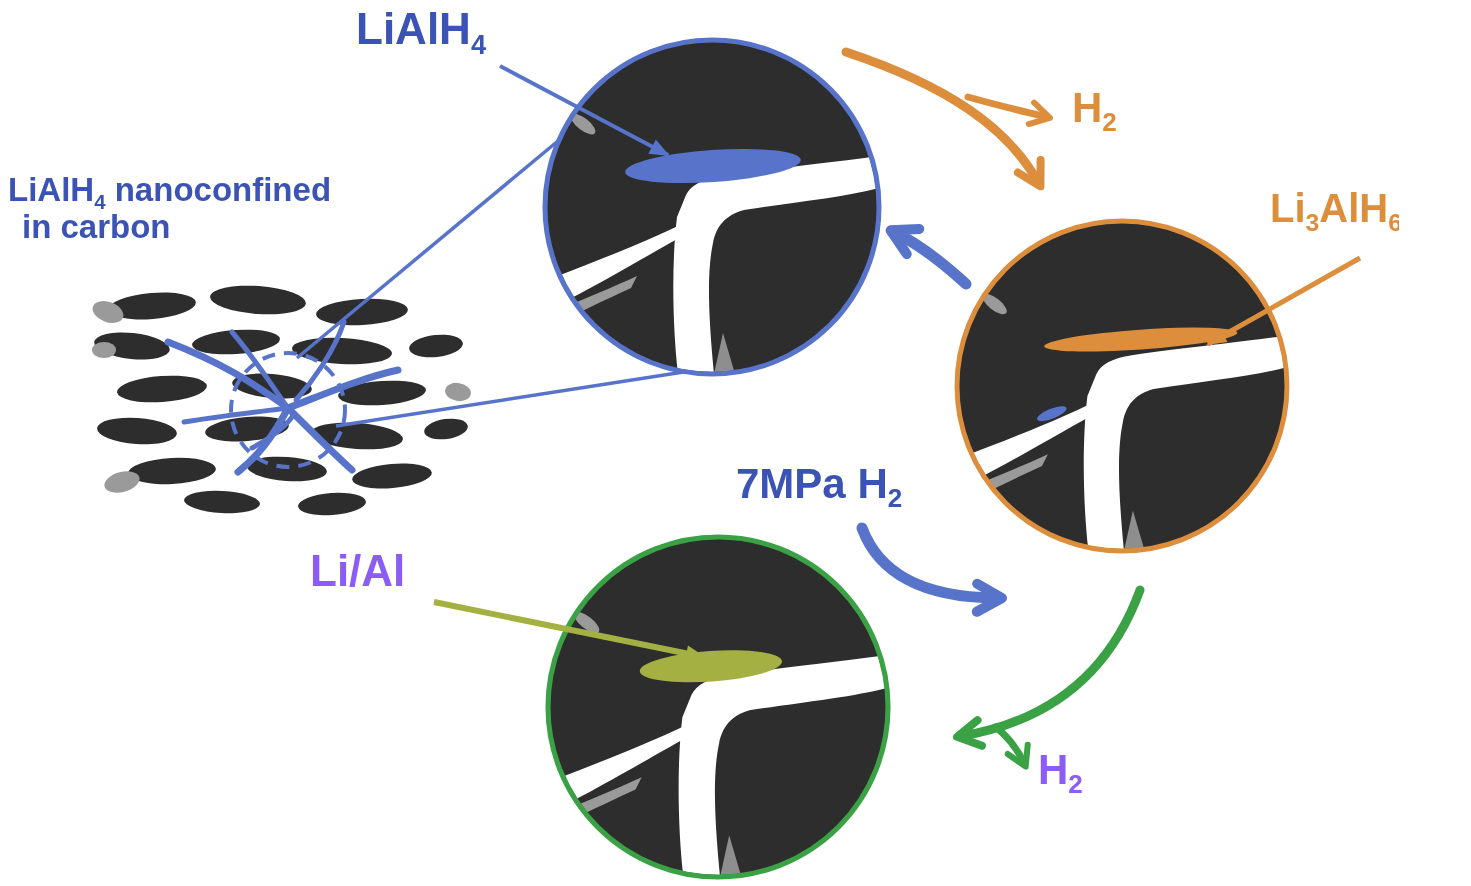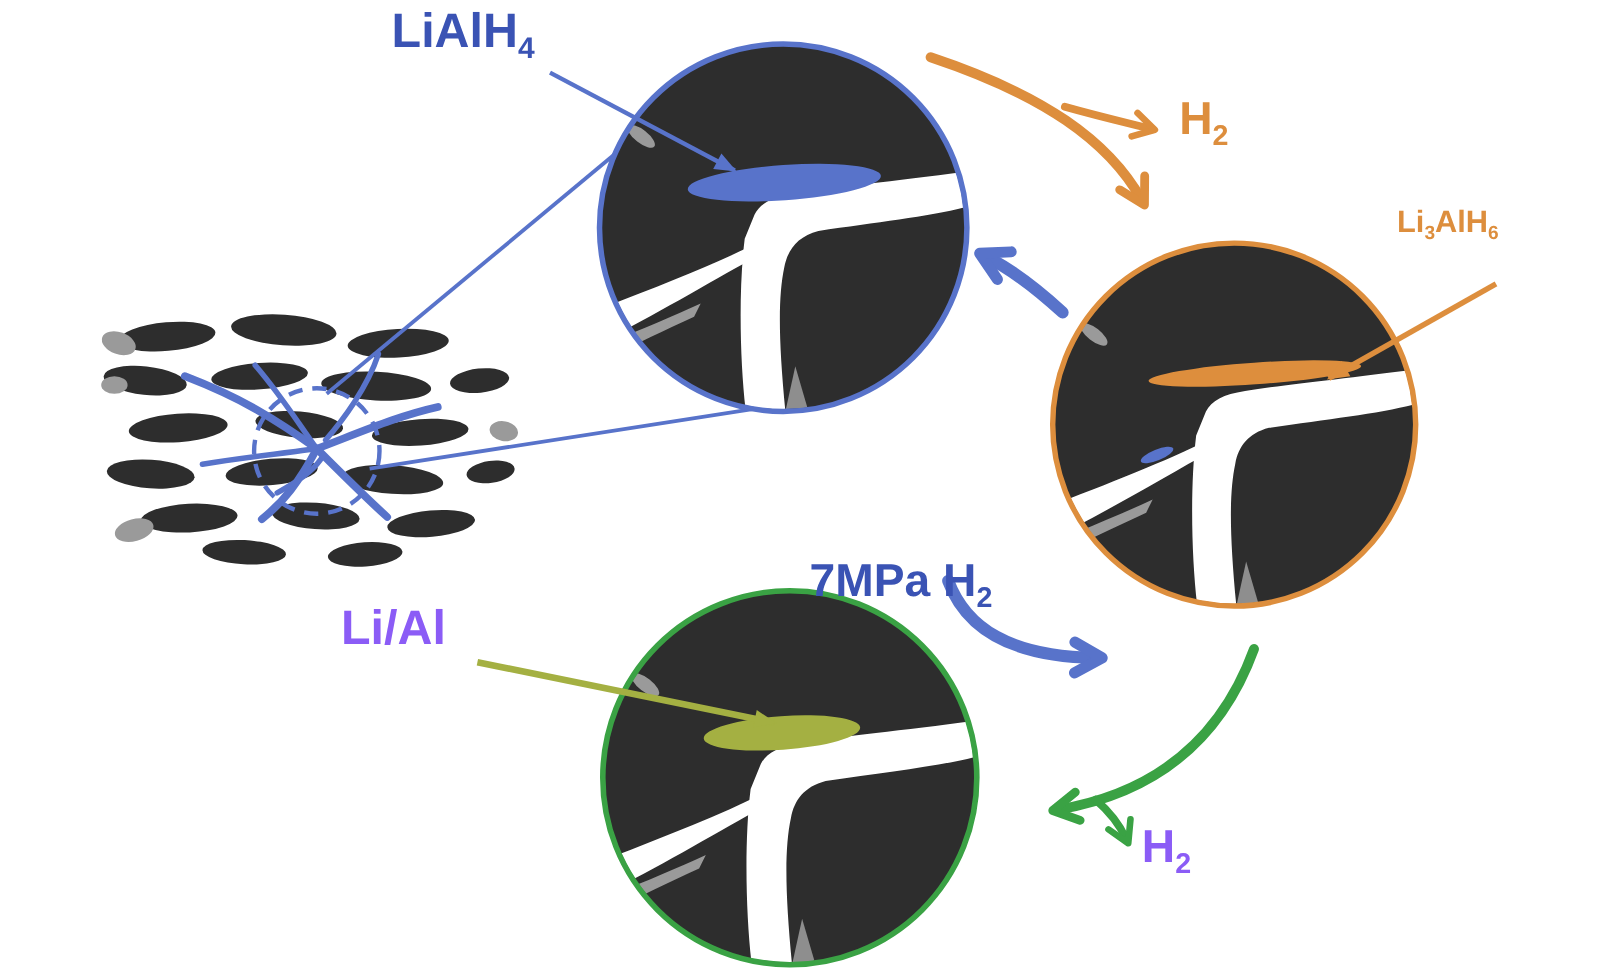--- a/index.html
+++ b/index.html
@@ -151,30 +151,36 @@
       <line x1="500" y1="66" x2="668" y2="155" stroke="#5873ca" stroke-width="4" marker-end="url(#tri-blue)"></line>
       <line x1="1360" y1="258" x2="1208" y2="344" stroke="#dd8e3d" stroke-width="5" marker-end="url(#tri-orange)"></line>
       <line x1="434" y1="602" x2="704" y2="657" stroke="#a4b042" stroke-width="6" marker-end="url(#tri-olive)"></line>
     </g>
   </svg>
 
   <div class="lbl c-blue-text" style="left:356px;top:4px;font-size:44px;">
     <span>LiAlH</span><sub>4</sub>
   </div>
 
+  <div class="lbl c-blue-text" style="left:8px;top:172px;font-size:33px;">
+    <div>
+      <span>LiAlH</span><sub>4</sub><span> nanoconfined</span>
+    </div>
+    <div style="padding-left:14px;">in carbon</div>
+  </div>
 
-  <div class="lbl c-orange" style="left:1270px;top:186px;font-size:28px;text-align:right;">
+  <div class="lbl c-orange" style="left:1270px;top:186px;font-size:40px;text-align:right;">
     <span>Li</span><sub>3</sub><span>AlH</span><sub>6</sub>
   </div>
 
   <div class="lbl c-orange" style="left:1072px;top:84px;font-size:42px;">
     <span>H</span><sub>2</sub>
   </div>
 
-  <div class="lbl c-blue-text" style="left:736px;top:460px;font-size:42px;margin-top:44px;">
+  <div class="lbl c-blue-text" style="left:736px;top:460px;font-size:42px;">
     <span>7MPa H</span><sub>2</sub>
   </div>
 
   <div class="lbl c-green" style="left:310px;top:546px;font-size:44px;">
     <span>Li/Al</span>
   </div>
 
   <div class="lbl c-green" style="left:1038px;top:746px;font-size:42px;">
     <span>H</span><sub>2</sub>
   </div>

